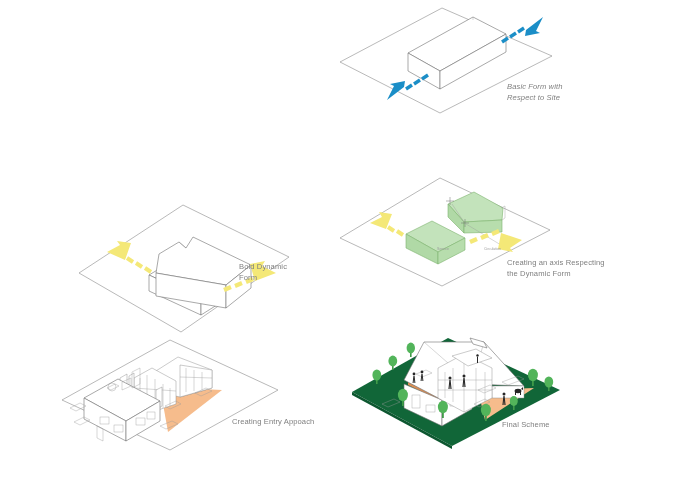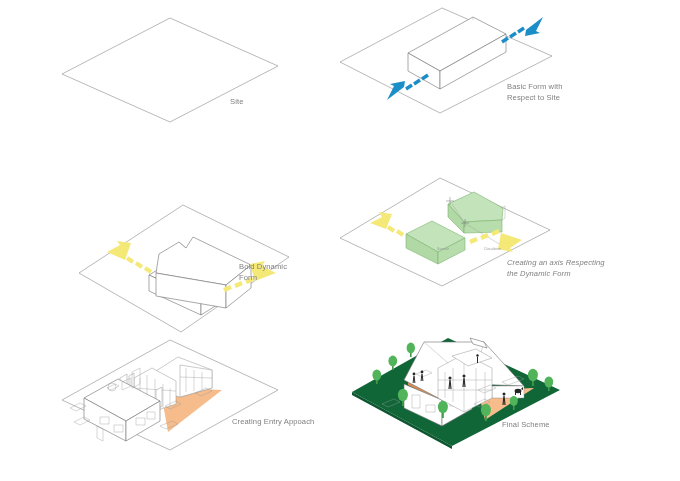--- a/index.html
+++ b/index.html
@@ -68,30 +68,22 @@
   .cross {
     stroke: #6e6e6e;
     stroke-width: 0.5;
   }
 </style>
 </head>
 <body>
 
 <div id="board">
 
-  <div class="panel" style="left:0px; top:0px;">
-    <svg viewBox="0 0 340 160">
-      <g>
-        <path class="site-line" d="M 62 74 L 170 18 L 278 66 L 170 122 Z"></path>
-      </g>
-      <text class="caption" x="230" y="104">Site</text>
-    </svg>
-  </div>
-
-  <div class="panel" style="left:340px; top:0px;">
+
+  <div class="panel" style="left:340px; top:0px;font-style:italic;">
     <svg viewBox="0 0 340 160">
       <g>
         <path class="site-line" d="M 0 62 L 102 8 L 212 56 L 100 113 Z"></path>
       </g>
 
       <g>
 
         <path class="mass-line" d="M 68 53 L 133 17 L 166 34 L 100 71 Z"></path>
 
         <path class="mass-line" d="M 68 53 L 100 71 L 100 89 L 68 71 Z"></path>
@@ -161,21 +153,21 @@
           <line x1="235" y1="122" x2="242" y2="119"></line>
         </g>
         <path fill="#f4e877" d="M 244 121 L 265 113 L 251 106 L 254 101 L 239 104 Z"></path>
       </g>
 
       <text class="caption" x="228" y="109">Bold Dynamic</text>
       <text class="caption" x="228" y="120">Form</text>
     </svg>
   </div>
 
-  <div class="panel" style="left:340px; top:160px;font-style:italic;">
+  <div class="panel" style="left:340px; top:160px;">
     <svg viewBox="0 0 340 160">
       <g>
         <path class="site-line" d="M 0 78 L 100 18 L 210 70 L 102 126 Z"></path>
       </g>
 
       <g>
         <path d="M 108 44 L 134 32 L 163 48 L 162 60 L 124 62 Z" fill="#c3e3bb" stroke="#7db36e" stroke-width="0.6" stroke-linejoin="round"></path>
         <path d="M 108 44 L 124 62 L 124 73 L 108 57 Z" fill="#b0d9a6" stroke="#7db36e" stroke-width="0.6" stroke-linejoin="round"></path>
         <path d="M 124 62 L 162 60 L 162 72 L 124 73 Z" fill="#b7ddad" stroke="#7db36e" stroke-width="0.6" stroke-linejoin="round"></path>
         <path class="hairline" d="M 161 48 L 165 46 L 165 58 L 162 60"></path>

